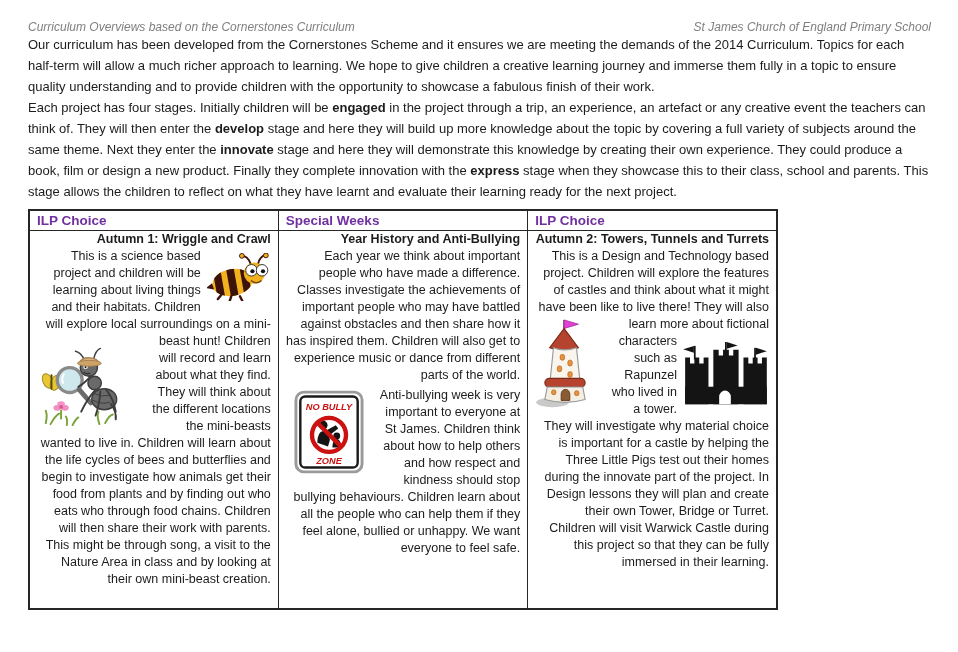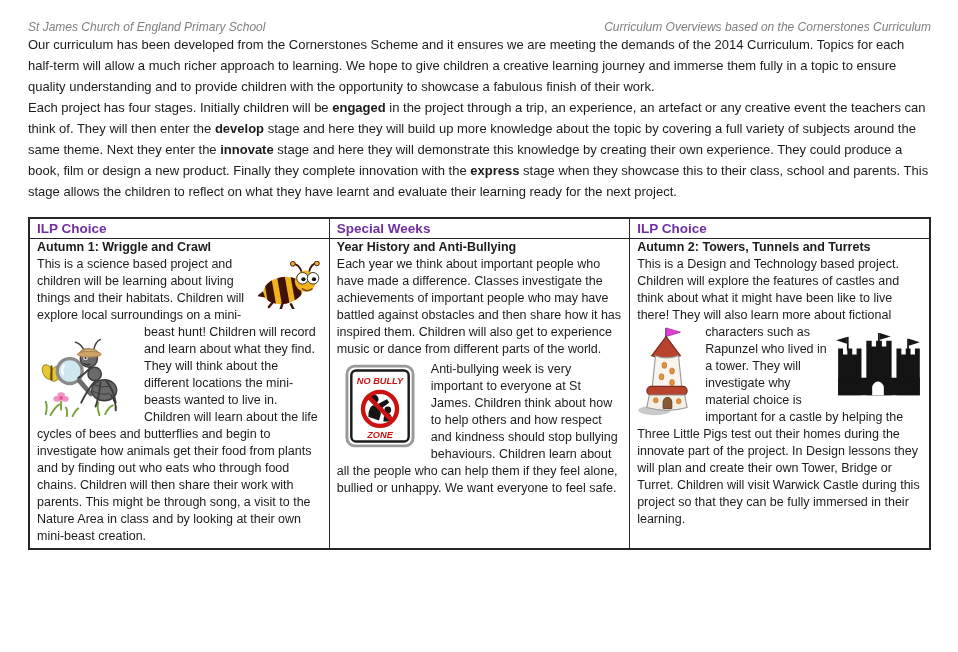--- a/index.html
+++ b/index.html
@@ -15,54 +15,54 @@
     display: flex; justify-content: space-between;
     font-size: 12px; font-style: italic; color: #7f7f7f;
   }
 
   .title { font-size: 13px; font-weight: 700; margin: 31px 0 0 0; }
 
   .intro { font-size: 13px; line-height: 21px; margin: 0 0 0 0; }
   .intro b { font-weight: 700; }
 
   table.curriculum {
-    margin-top: 15px; width: 903px;
+    margin-top: 7px; width: 750px;
     border-collapse: collapse; table-layout: fixed;
     border: 2px solid #262626;
   }
   table.curriculum th, table.curriculum td { border: 1px solid #262626; }
   table.curriculum th {
     color: #7030A0; font-size: 13.5px; font-weight: 700;
     text-align: left; padding: 2px 7px; height: 18px;
   }
   table.curriculum td {
-    vertical-align: top; padding: 0 7px 3px 7px;
-    font-size: 12.5px; line-height: 17px; height: 308px;
+    vertical-align: top; padding: 0 7px 20px 7px;
+    font-size: 12.5px; line-height: 17px; height: 308px; text-align: right;
   }
   .cell-title { font-weight: 700; }
   .cell-para { margin: 0; }
   .cell-para-2 { margin-top: 3px; }
 
   .float-l { float: left; }
   .float-r { float: right; }
   .img { display: block; line-height: 0; }
   .bee-wrap    { margin: 5px 0 2px 6px; }
   .ant-wrap    { margin: 2px 9px 2px 0; }
   .sign-wrap   { margin: 3px 16px 2px 8px; text-decoration: underline; }
   .tower-wrap  { margin: 2px 8px 0 0; }
   .castle-wrap { margin: 9px 0 2px 4px; }
 </style>
 </head>
 <body>
 
 <div class="page">
 
   <div class="doc-header">
+    <span>Curriculum Overviews based on the Cornerstones Curriculum</span>
     <span>St James Church of England Primary School</span>
-    <span>Curriculum Overviews based on the Cornerstones Curriculum</span>
   </div>
 
 
   <p class="intro">Our curriculum has been developed from the Cornerstones Scheme and it ensures we are meeting the demands of the 2014 Curriculum. Topics for each half-term will allow a much richer approach to learning. We hope to give children a creative learning journey and immerse them fully in a topic to ensure quality understanding and to provide children with the opportunity to showcase a fabulous finish of their work.</p>
   <p class="intro"><span>Each project has four stages. Initially children will be </span><b>engaged</b><span> in the project through a trip, an experience, an artefact or any creative event the teachers can think of. They will then enter the </span><b>develop</b><span> stage and here they will build up more knowledge about the topic by covering a full variety of subjects around the same theme. Next they enter the </span><b>innovate</b><span> stage and here they will demonstrate this knowledge by creating their own experience. They could produce a book, film or design a new product. Finally they complete innovation with the </span><b>express</b><span> stage when they showcase this to their class, school and parents. This stage allows the children to reflect on what they have learnt and evaluate their learning ready for the next project.</span></p>
 
   <table class="curriculum">
     <thead>
       <tr>
         <th>ILP Choice</th>

